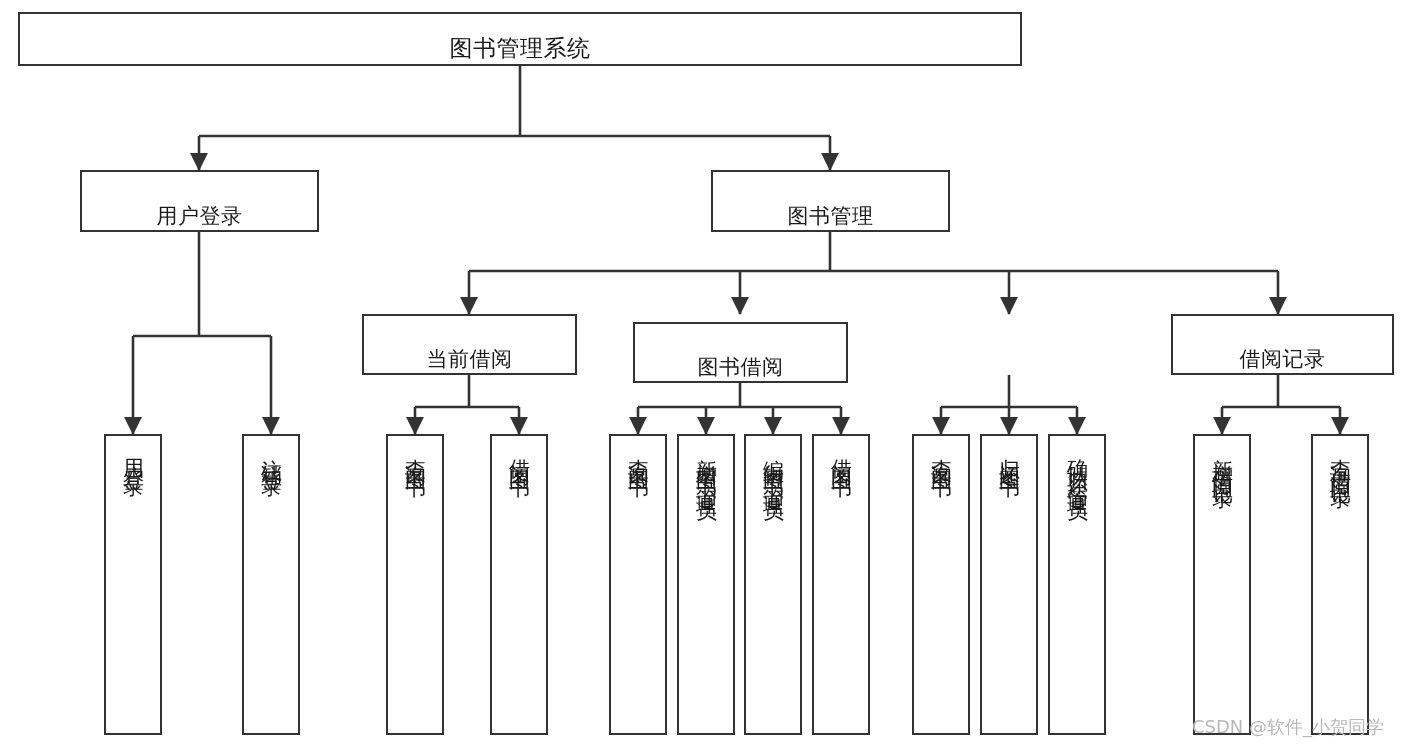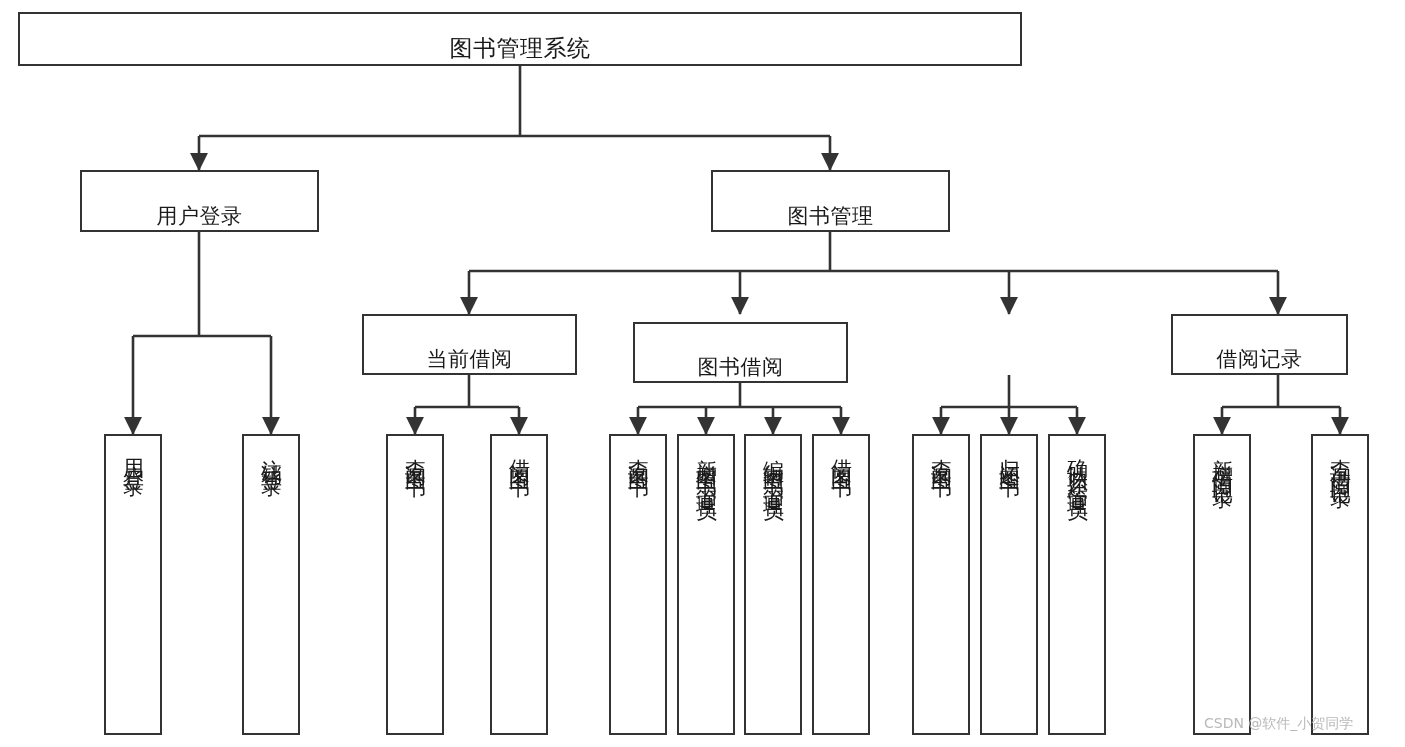--- a/index.html
+++ b/index.html
@@ -61,26 +61,25 @@
   .node.leaf .node-label {
     writing-mode: vertical-rl;
     text-orientation: upright;
     font-size: 21px;
     line-height: 1.0;
     letter-spacing: 6px;
     white-space: nowrap;
   }
   .watermark {
     position: absolute;
-    font-size: 14px;
+    font-size: 18px;
     color: #b9b9b9;
     white-space: nowrap;
     z-index: 3;
     pointer-events: none;
-    margin-left: 12px;
   }
 </style>
 </head>
 <body>
 
 <div id="diagram-root">
 
   <svg id="edge-layer" viewBox="0 0 1405 747" width="1405" height="747" xmlns="http://www.w3.org/2000/svg">
     <defs>
       <marker id="arrow" viewBox="0 0 10 10" refX="9.5" refY="5" markerWidth="7" markerHeight="7" orient="auto-start-reverse">
@@ -145,21 +144,21 @@
 
   <div class="node branch" style="left:362px; top:314px; width:215px; height:61px;">
     <span class="node-label">当前借阅</span>
   </div>
 
   <div class="node branch" style="left:633px; top:322px; width:215px; height:61px;">
     <span class="node-label">图书借阅</span>
   </div>
 
 
-  <div class="node branch" style="left:1171px; top:314px; width:177px; height:61px;">
+  <div class="node branch" style="left:1171px; top:314px; width:223px; height:61px;">
     <span class="node-label">借阅记录</span>
   </div>
 
   <div class="node leaf" style="left:104px; top:434px; width:58px; height:301px;">
     <span class="node-label">用户登录</span>
   </div>
 
   <div class="node leaf" style="left:242px; top:434px; width:58px; height:301px;">
     <span class="node-label">注销登录</span>
   </div>

